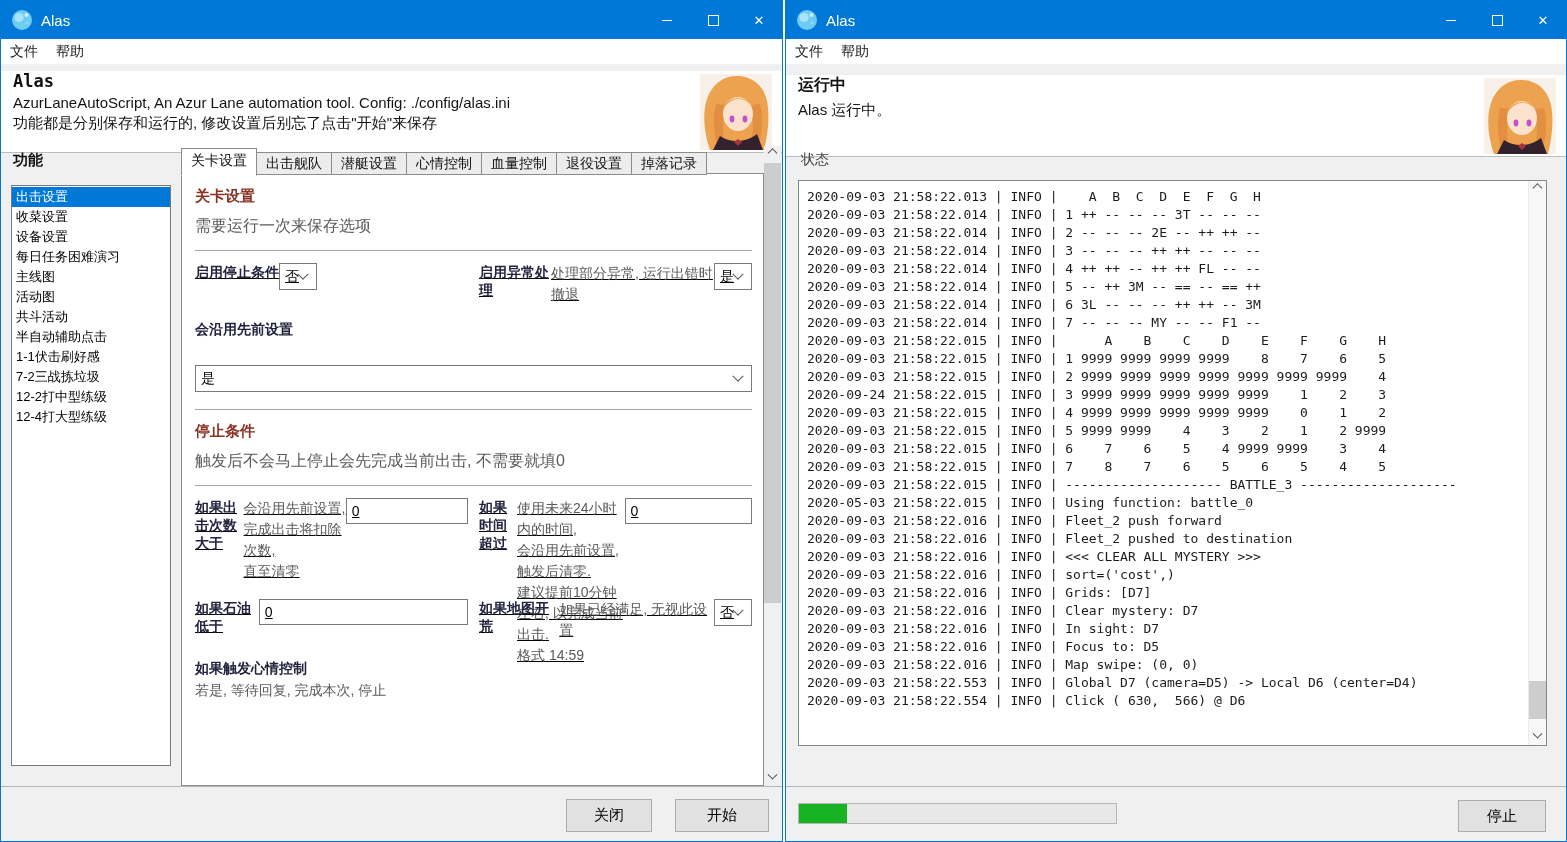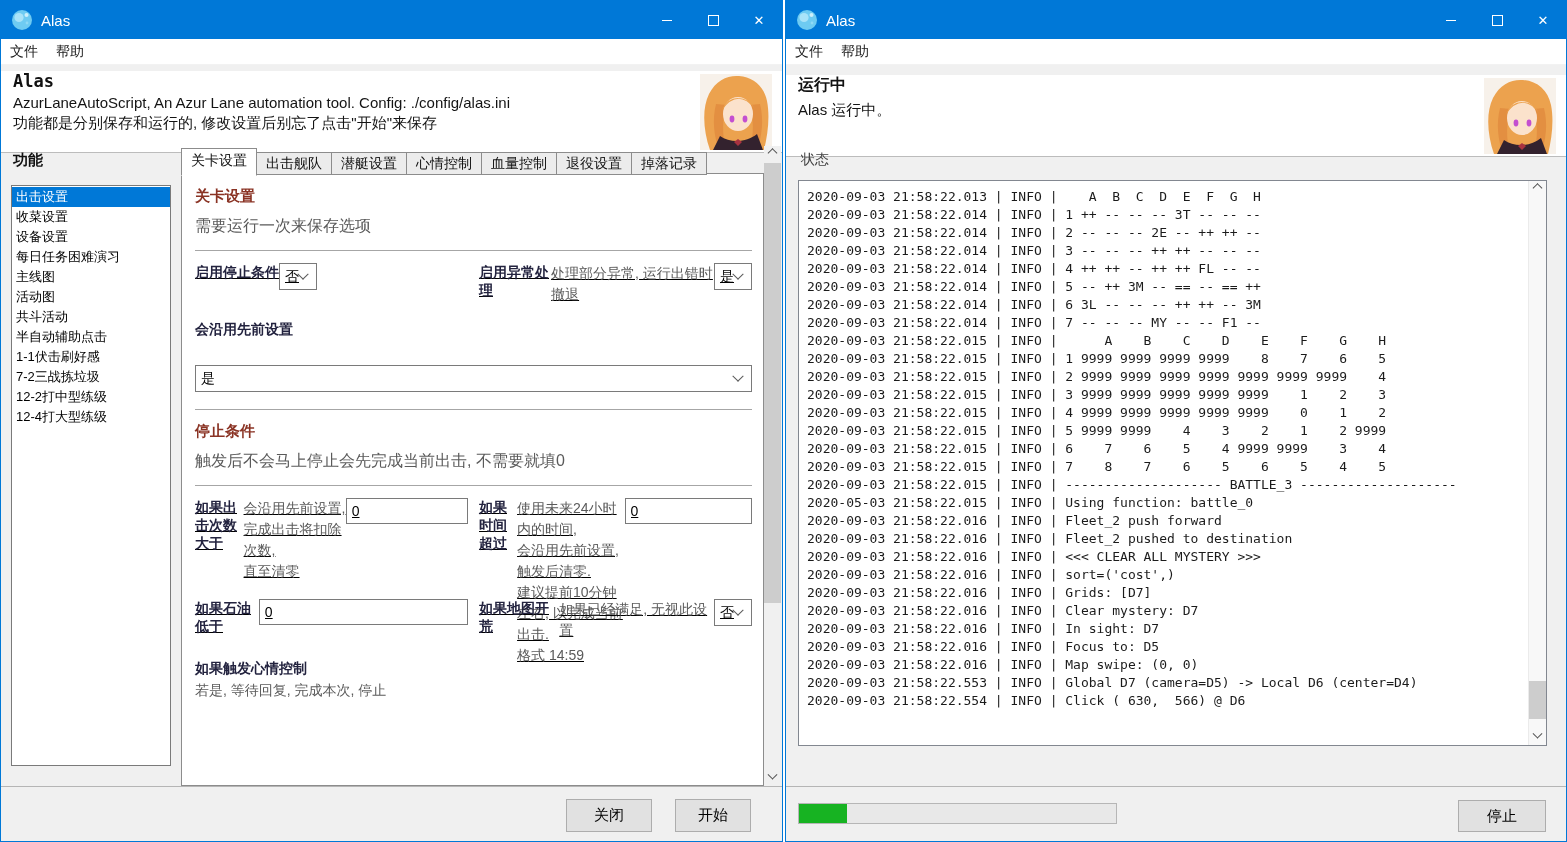--- a/index.html
+++ b/index.html
@@ -233,21 +233,21 @@
         <span class="chev-up"></span>
       </div>
     <div class="sb-thumb" style="top:17px;height:440px;"></div>
     <div class="sb-arrow sb-down">
         <span class="chev-dn"></span>
       </div>
   </div>
 
   <div class="footer">
     <div class="btn" style="left:565px;top:12px;width:86px;height:33px;">关闭</div>
-    <div class="btn" style="left:674px;top:12px;width:76px;height:33px;">开始</div>
+    <div class="btn" style="left:674px;top:12px;width:94px;height:33px;">开始</div>
   </div>
 </div>
 
 <div class="window" id="win-right">
   <div class="titlebar">
     <svg class="tb-logo" viewBox="0 0 22 22">
       <circle cx="11" cy="11" r="10" fill="#6ecbf2"></circle>
       <circle cx="8" cy="8.5" r="4.6" fill="#a9e3f9"></circle>
       <circle cx="15.5" cy="6" r="2" fill="#cdeffb"></circle>
       <circle cx="16" cy="14" r="1.4" fill="#8fd9f6"></circle>
@@ -294,21 +294,21 @@
         <div class="log-line">2020-09-03 21:58:22.014 | INFO | 1 ++ -- -- -- 3T -- -- --</div>
         <div class="log-line">2020-09-03 21:58:22.014 | INFO | 2 -- -- -- 2E -- ++ ++ --</div>
         <div class="log-line">2020-09-03 21:58:22.014 | INFO | 3 -- -- -- ++ ++ -- -- --</div>
         <div class="log-line">2020-09-03 21:58:22.014 | INFO | 4 ++ ++ -- ++ ++ FL -- --</div>
         <div class="log-line">2020-09-03 21:58:22.014 | INFO | 5 -- ++ 3M -- == -- == ++</div>
         <div class="log-line">2020-09-03 21:58:22.014 | INFO | 6 3L -- -- -- ++ ++ -- 3M</div>
         <div class="log-line">2020-09-03 21:58:22.014 | INFO | 7 -- -- -- MY -- -- F1 --</div>
         <div class="log-line">2020-09-03 21:58:22.015 | INFO |      A    B    C    D    E    F    G    H</div>
         <div class="log-line">2020-09-03 21:58:22.015 | INFO | 1 9999 9999 9999 9999    8    7    6    5</div>
         <div class="log-line">2020-09-03 21:58:22.015 | INFO | 2 9999 9999 9999 9999 9999 9999 9999    4</div>
-        <div class="log-line">2020-09-03 21:58:22.015 | INFO | 3 9999 9999 9999 9999 9999    1    2    3</div>
+        <div class="log-line">2020-09-24 21:58:22.015 | INFO | 3 9999 9999 9999 9999 9999    1    2    3</div>
         <div class="log-line">2020-09-03 21:58:22.015 | INFO | 4 9999 9999 9999 9999 9999    0    1    2</div>
         <div class="log-line">2020-09-03 21:58:22.015 | INFO | 5 9999 9999    4    3    2    1    2 9999</div>
         <div class="log-line">2020-09-03 21:58:22.015 | INFO | 6    7    6    5    4 9999 9999    3    4</div>
         <div class="log-line">2020-09-03 21:58:22.015 | INFO | 7    8    7    6    5    6    5    4    5</div>
         <div class="log-line">2020-09-03 21:58:22.015 | INFO | -------------------- BATTLE_3 --------------------</div>
         <div class="log-line">2020-05-03 21:58:22.015 | INFO | Using function: battle_0</div>
         <div class="log-line">2020-09-03 21:58:22.016 | INFO | Fleet_2 push forward</div>
         <div class="log-line">2020-09-03 21:58:22.016 | INFO | Fleet_2 pushed to destination</div>
         <div class="log-line">2020-09-03 21:58:22.016 | INFO | &lt;&lt;&lt; CLEAR ALL MYSTERY &gt;&gt;&gt;</div>
         <div class="log-line">2020-09-03 21:58:22.016 | INFO | sort=('cost',)</div>

